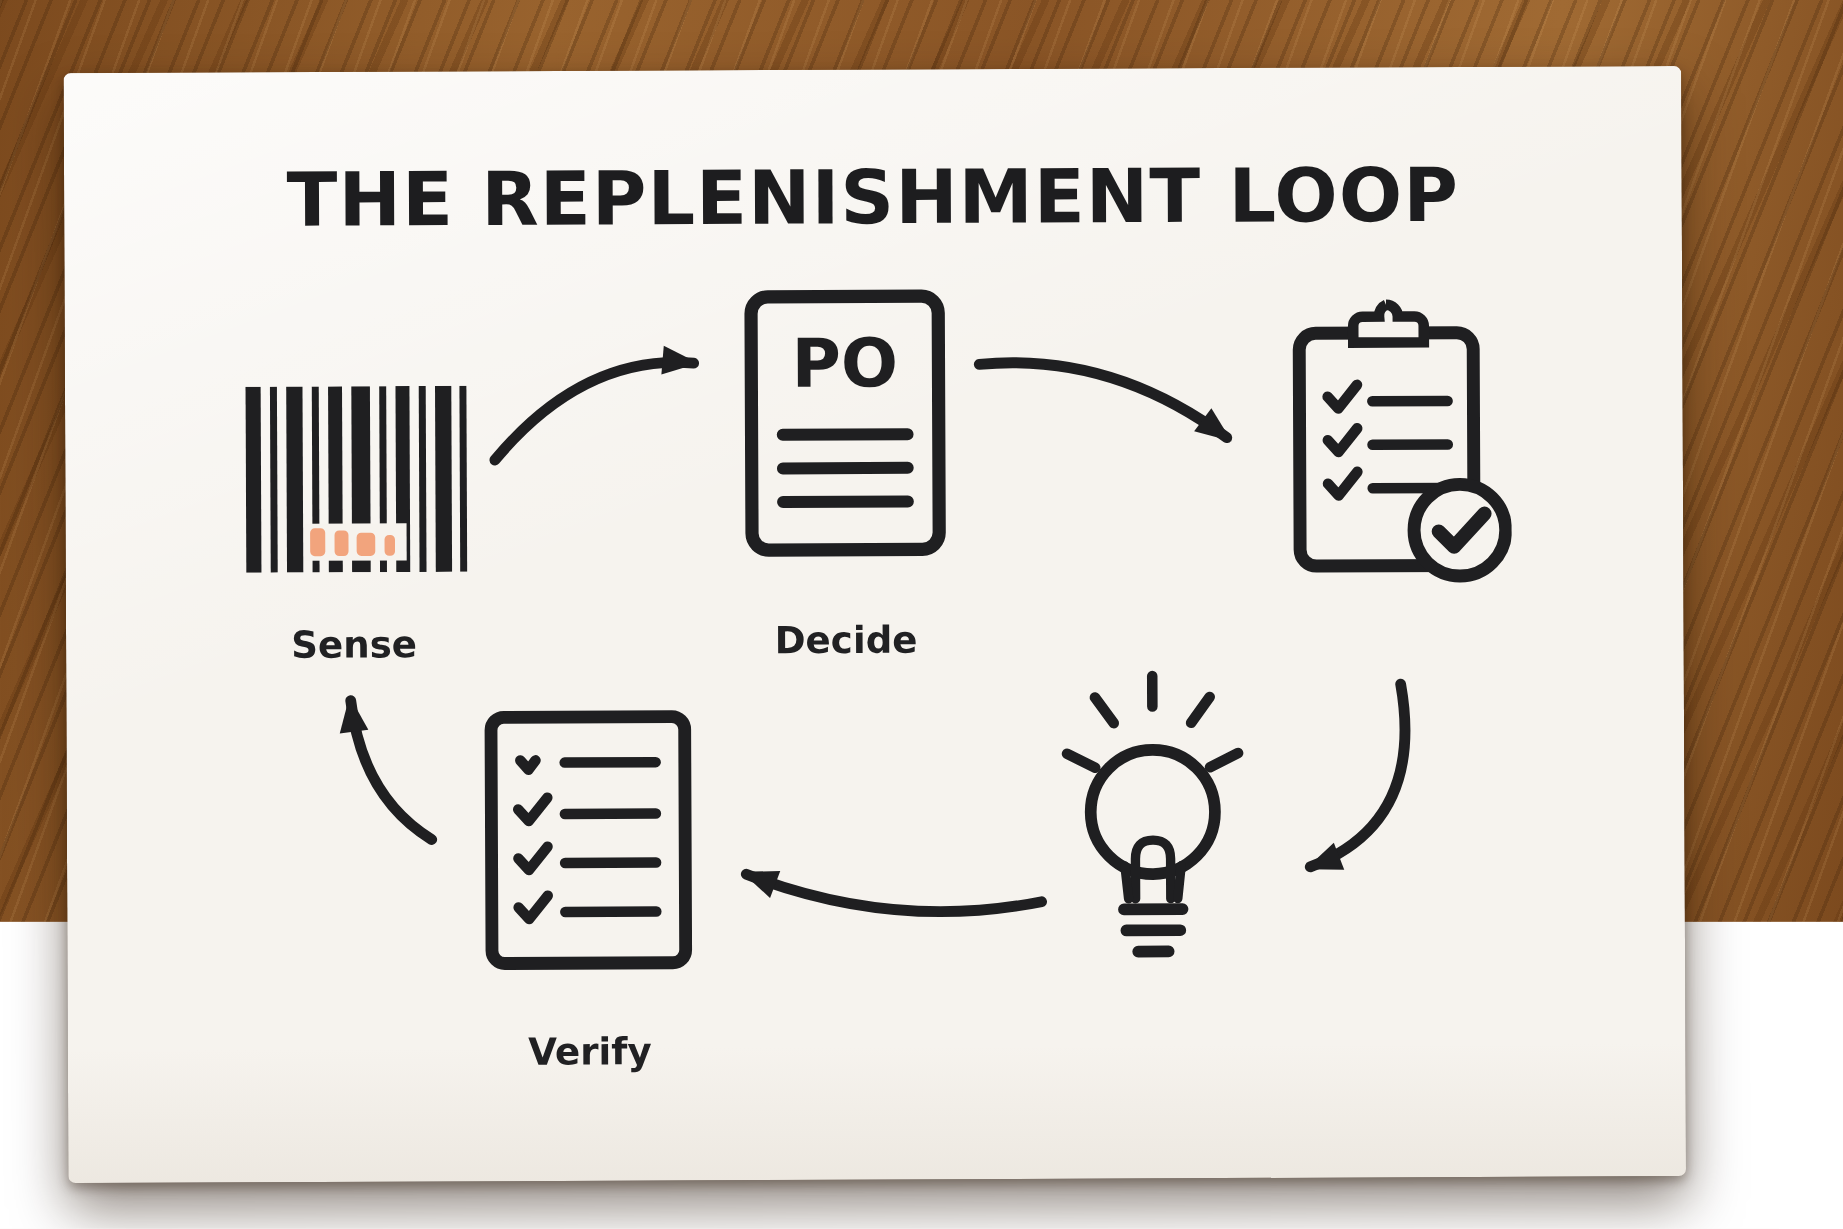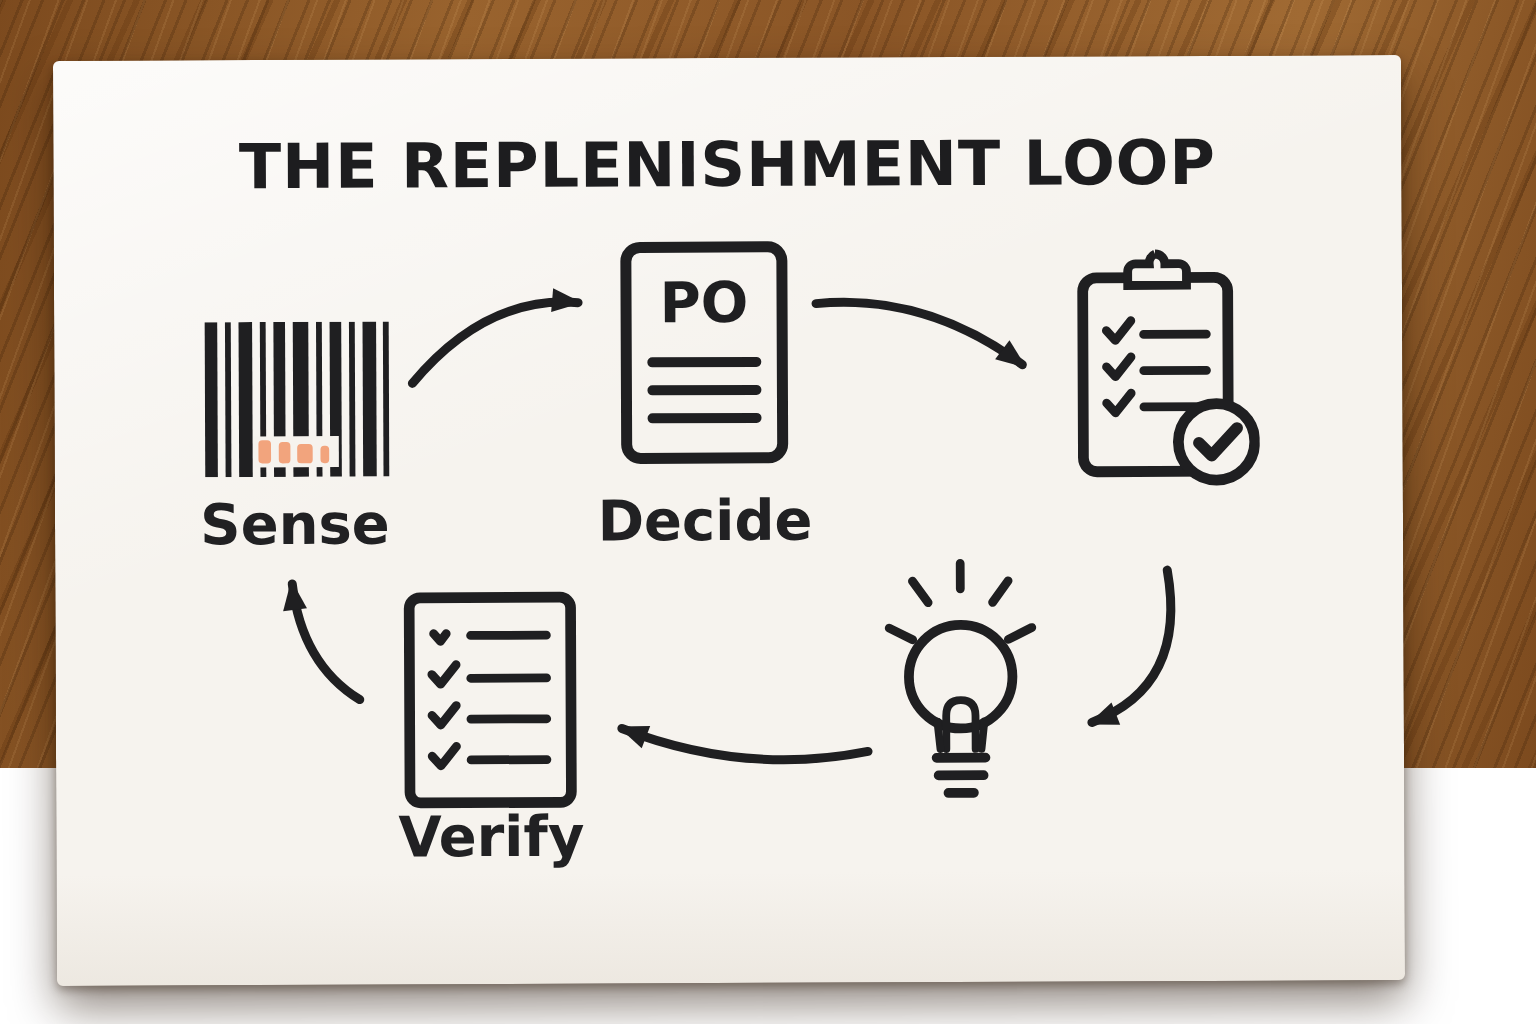--- a/index.html
+++ b/index.html
@@ -38,24 +38,25 @@
     font-weight: bold;
     letter-spacing: 1px;
     color: #1d1d1f;
   }
   .diagram { position: absolute; inset: 0; }
   .arrows { position: absolute; left: 0; top: 0; }
   .icon { position: absolute; }
   .step-label {
     position: absolute;
     transform: translateX(-50%);
-    font-size: 56px;
+    font-size: 31px;
     font-weight: bold;
     color: #212123;
     white-space: nowrap;
+    margin-top: 28px;
   }
 </style>
 </head>
 <body>
 
 <div class="scene">
   <div class="card">
 
     <div class="title">THE REPLENISHMENT LOOP</div>
 
@@ -134,21 +135,21 @@
           <path d="M32 44 l7 8 l6 -8"></path>
           <path d="M30 86 l9 10 l16 -20"></path>
           <path d="M30 128 l9 10 l16 -20"></path>
           <path d="M30 170 l9 10 l16 -20"></path>
           <line x1="70" y1="46" x2="148" y2="46"></line>
           <line x1="70" y1="90" x2="148" y2="90"></line>
           <line x1="70" y1="132" x2="148" y2="132"></line>
           <line x1="70" y1="174" x2="148" y2="174"></line>
         </g>
       </svg>
-      <div class="step-label" style="left:435px; top:745px;">Verify</div>
+      <div class="step-label" style="left:435px; top:772px;">Verify</div>
 
       <svg class="icon" style="left:822px; top:500px;" width="166" height="255" viewBox="0 0 170 260">
         <g stroke="#1f1f21" stroke-width="9" stroke-linecap="round">
           <line x1="85" y1="6" x2="85" y2="32"></line>
           <line x1="36" y1="24" x2="52" y2="46"></line>
           <line x1="134" y1="24" x2="118" y2="46"></line>
           <line x1="12" y1="72" x2="36" y2="84"></line>
           <line x1="158" y1="72" x2="134" y2="84"></line>
         </g>
         <circle cx="85" cy="122" r="53" fill="none" stroke="#1f1f21" stroke-width="10"></circle>

